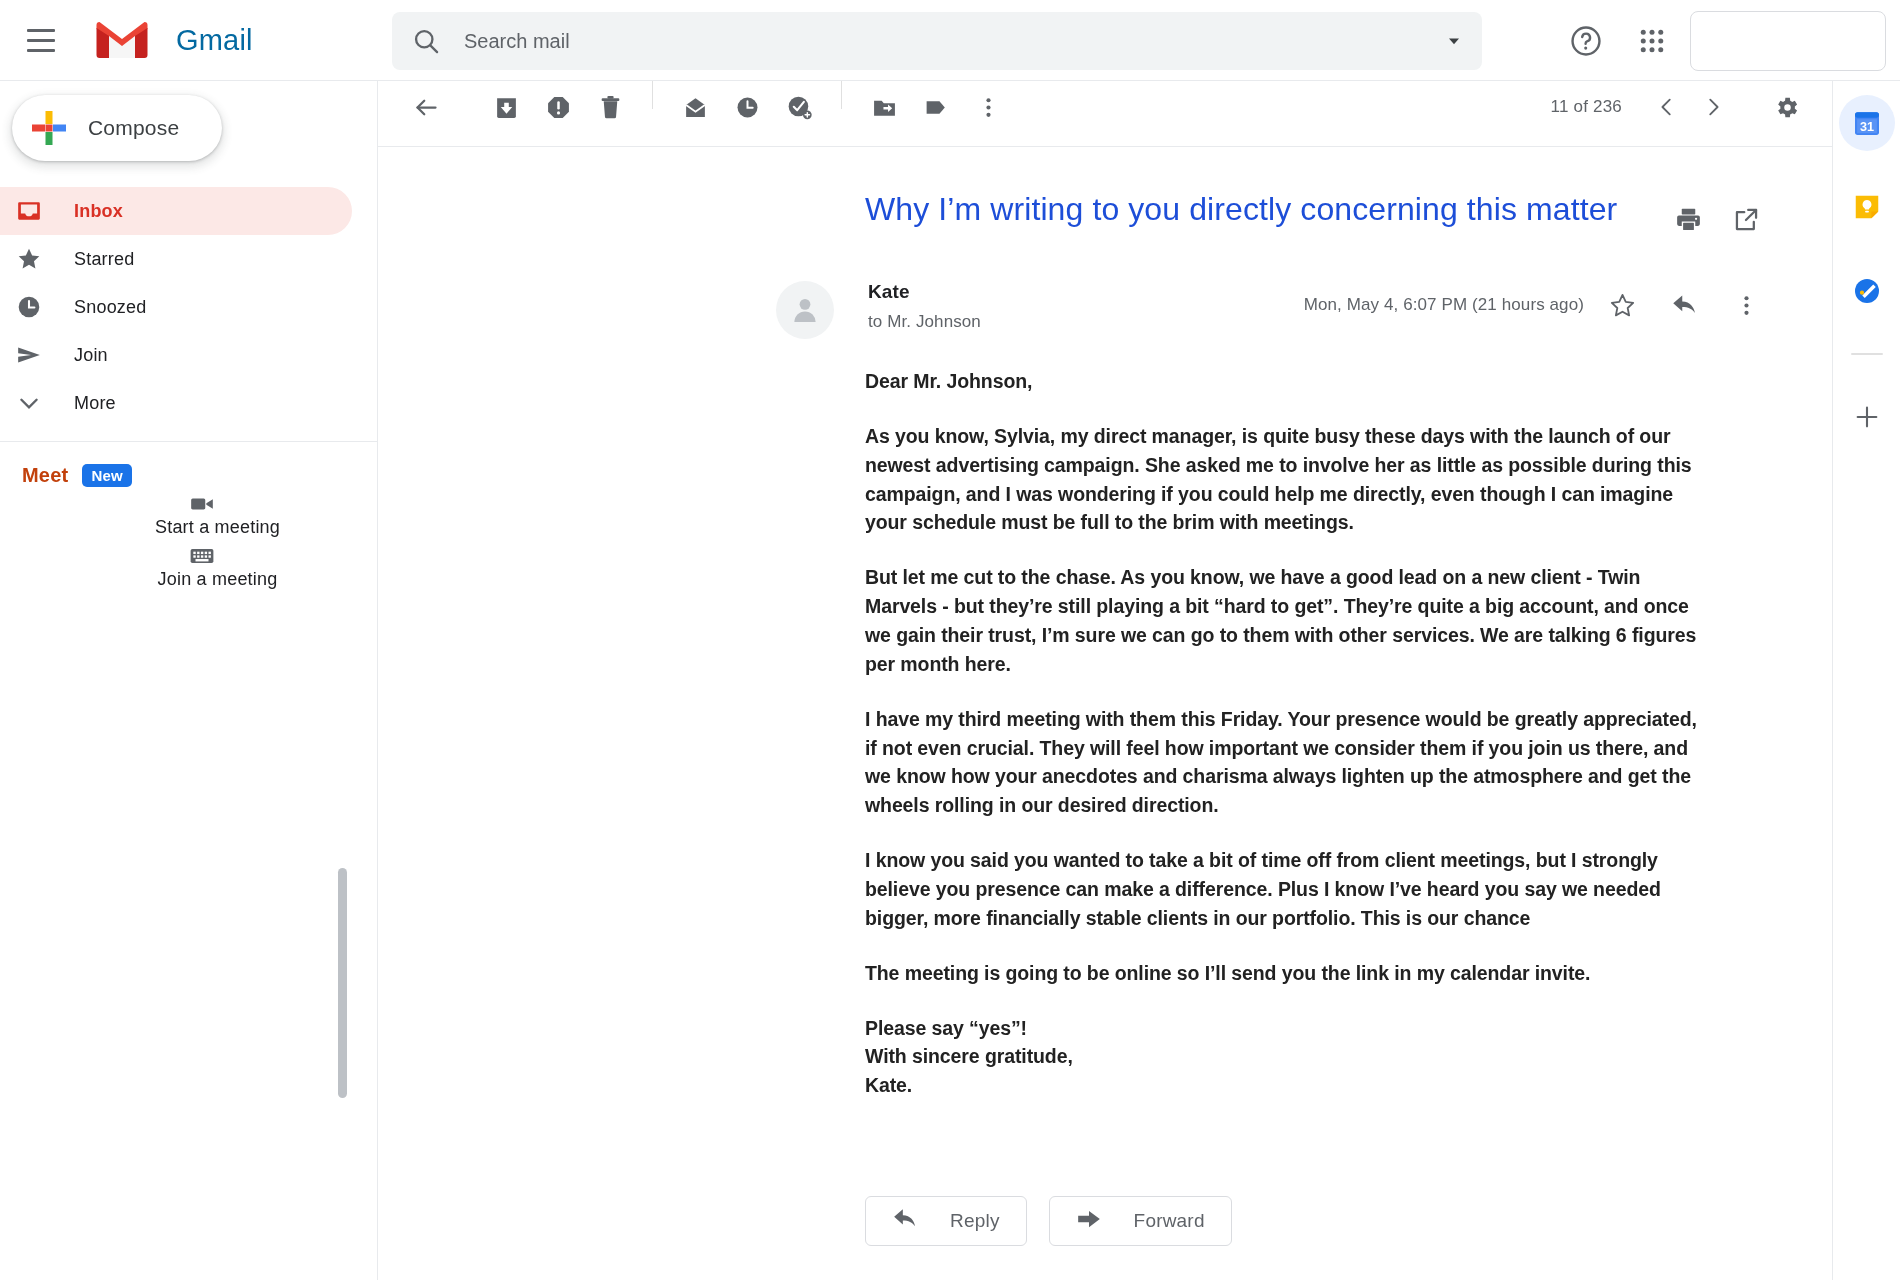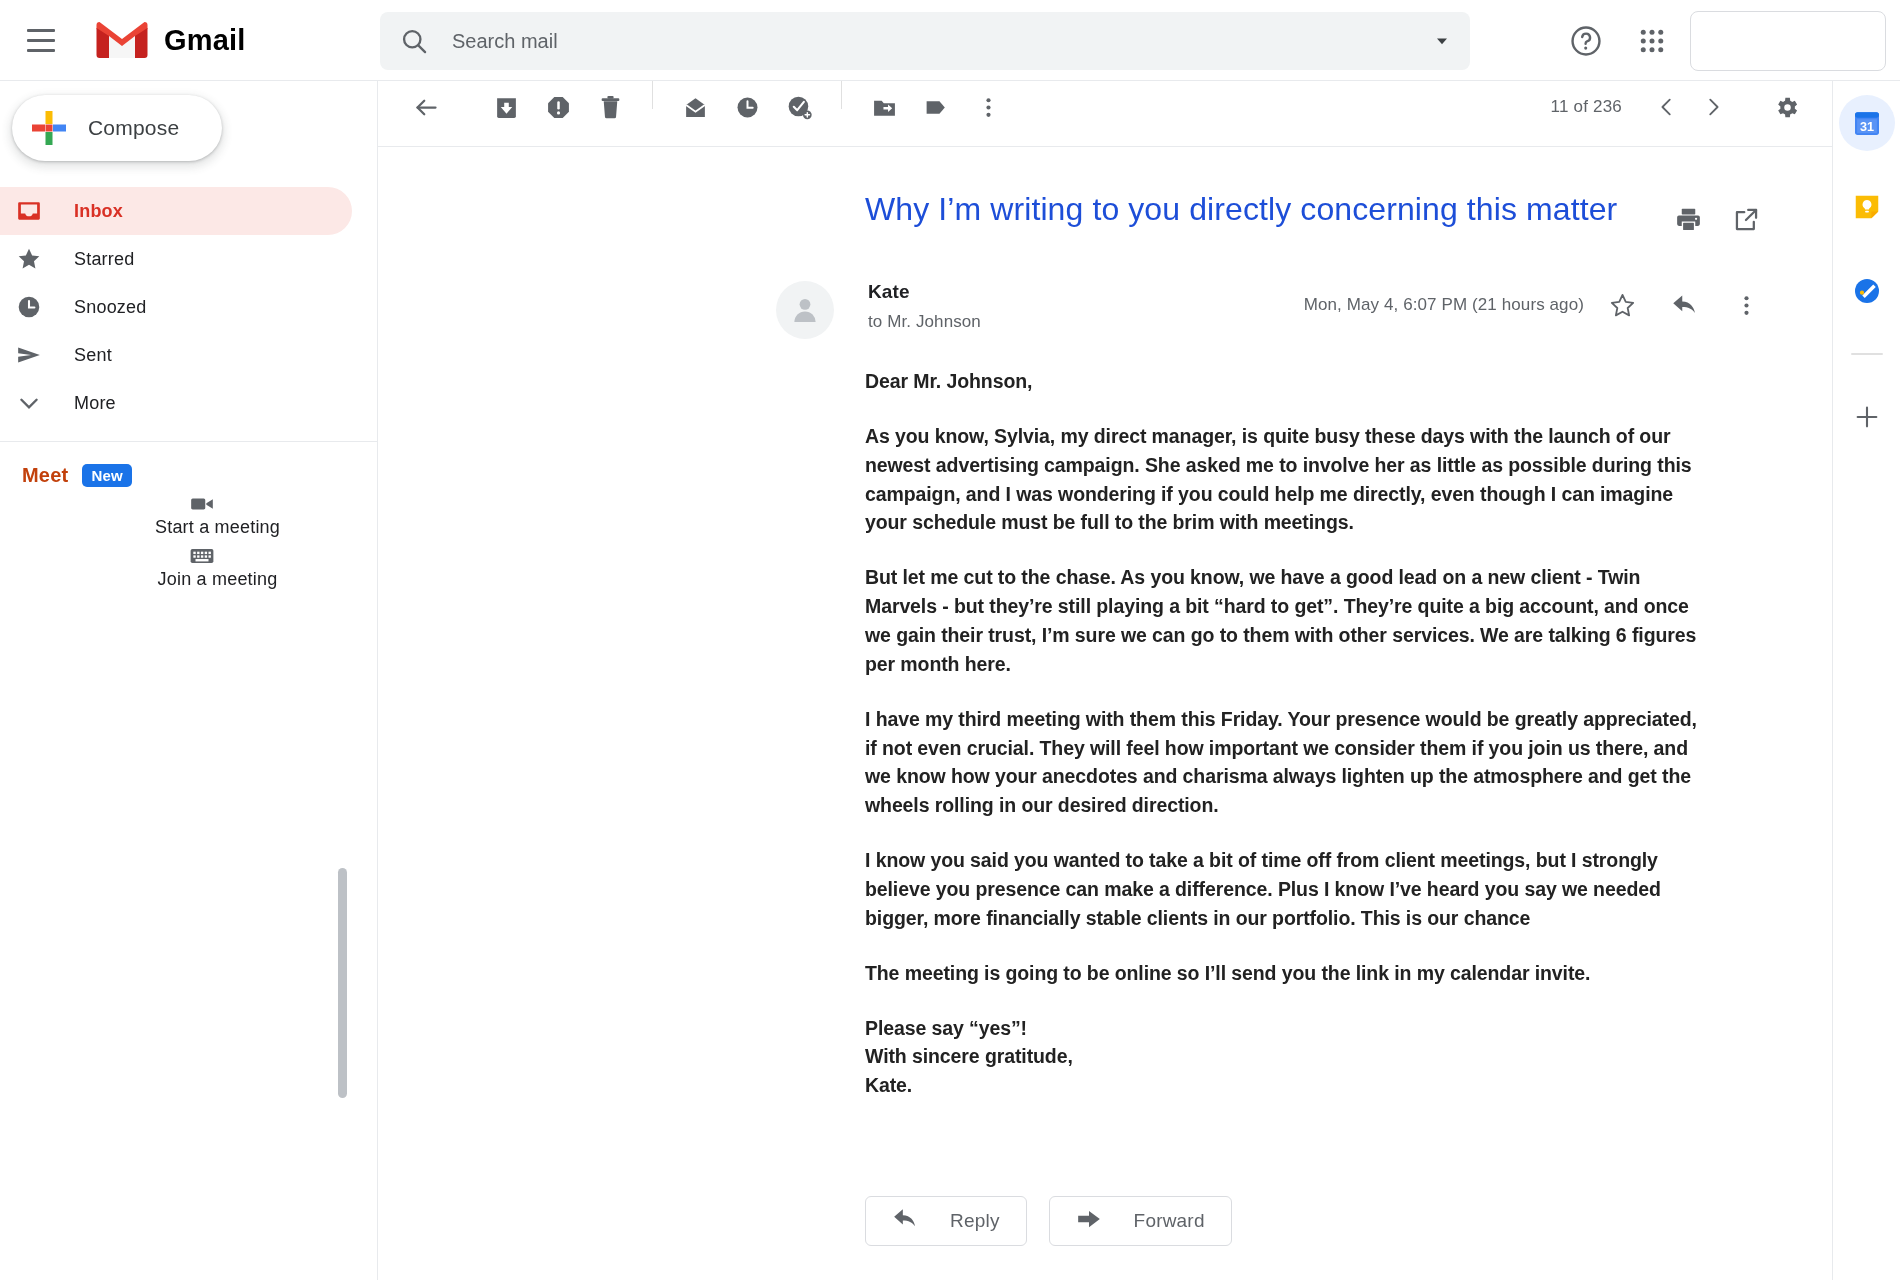--- a/index.html
+++ b/index.html
@@ -22,26 +22,26 @@
   .hamburger {
     width: 58px; height: 58px; margin-left: 12px;
     display: flex; flex-direction: column; justify-content: center; align-items: center;
     gap: 7px; border-radius: 50%; cursor: pointer;
   }
   .hamburger span { display: block; width: 28px; height: 3px; background: #5f6368; border-radius: 1px; }
 
   .brand { display: flex; align-items: center; margin-left: 26px; }
   .gmail-logo { width: 52px; height: 40px; position: relative; }
   .gmail-title {
-    font-size: 29px; color: #000000; letter-spacing: .2px;
-    margin-left: 16px; font-weight: 700;
+    font-size: 29px; color: #0369a1; letter-spacing: .2px;
+    margin-left: 28px; font-weight: 400;
   }
 
   .searchwrap {
-    position: absolute; left: 380px; top: 12px;
+    position: absolute; left: 392px; top: 12px;
     width: 1090px; height: 58px;
     background: #f1f3f4; border-radius: 8px;
     display: flex; align-items: center;
   }
   .searchwrap .srch-icon { margin-left: 20px; width: 28px; height: 28px; display:block; }
   .search-input {
     flex: 1; border: none; outline: none; background: transparent;
     font-family: "Liberation Sans", sans-serif;
     font-size: 20px; color: #202124; margin-left: 24px;
   }
@@ -291,21 +291,21 @@
           <span class="nav-label">Snoozed</span>
           <span class="nav-count"></span>
         </div>
 
         <div class="navitem">
           <span class="nav-ico">
             <svg width="26" height="26" viewBox="0 0 24 24" fill="#5f6368">
               <path d="M2 5 L22 12 L2 19 L2 13.6 L14 12 L2 10.4 Z"></path>
             </svg>
           </span>
-          <span class="nav-label">Sent</span>
+          <span class="nav-label">Join</span>
           <span class="nav-count"></span>
         </div>
 
 
         <div class="navitem">
           <span class="nav-ico">
             <svg width="26" height="26" viewBox="0 0 24 24" fill="none" stroke="#5f6368" stroke-width="2.2" stroke-linecap="round">
               <path d="M5 9 L12 16 L19 9"></path>
             </svg>
           </span>

